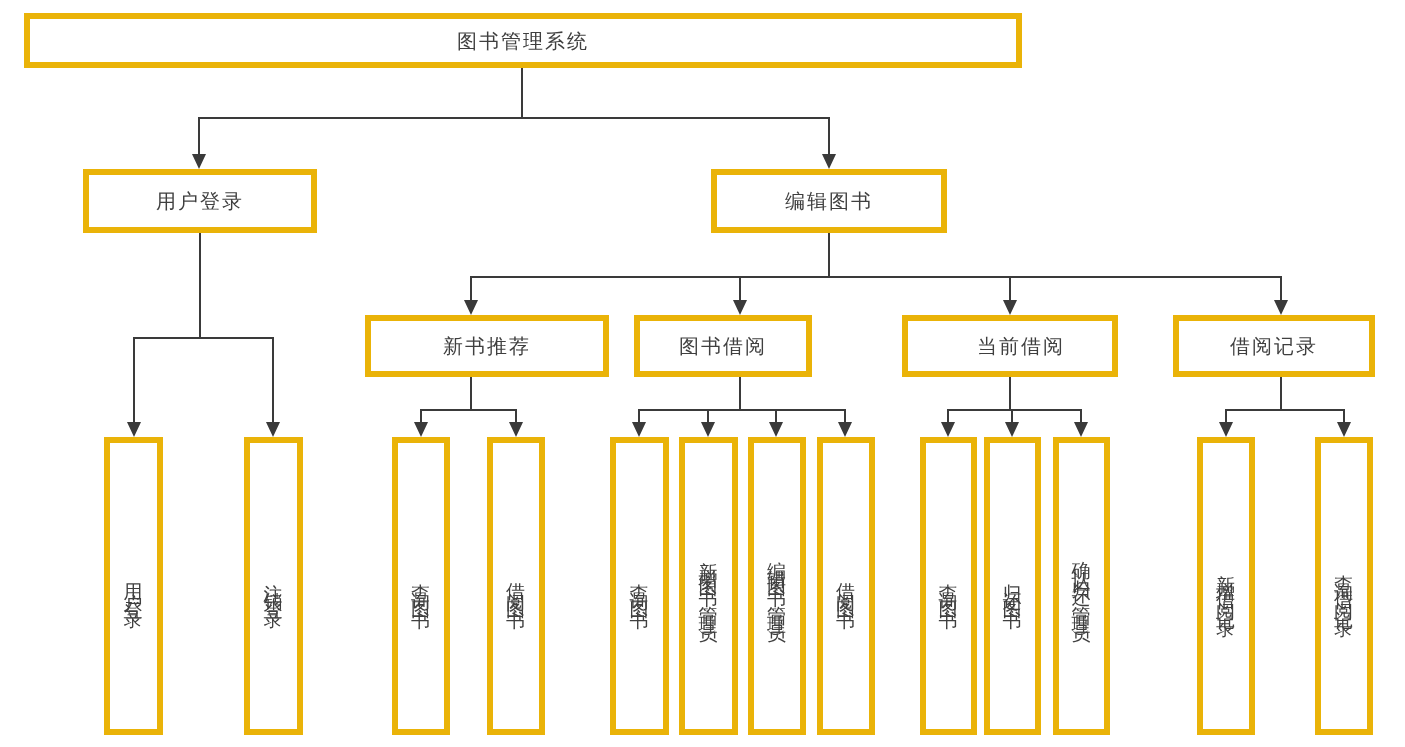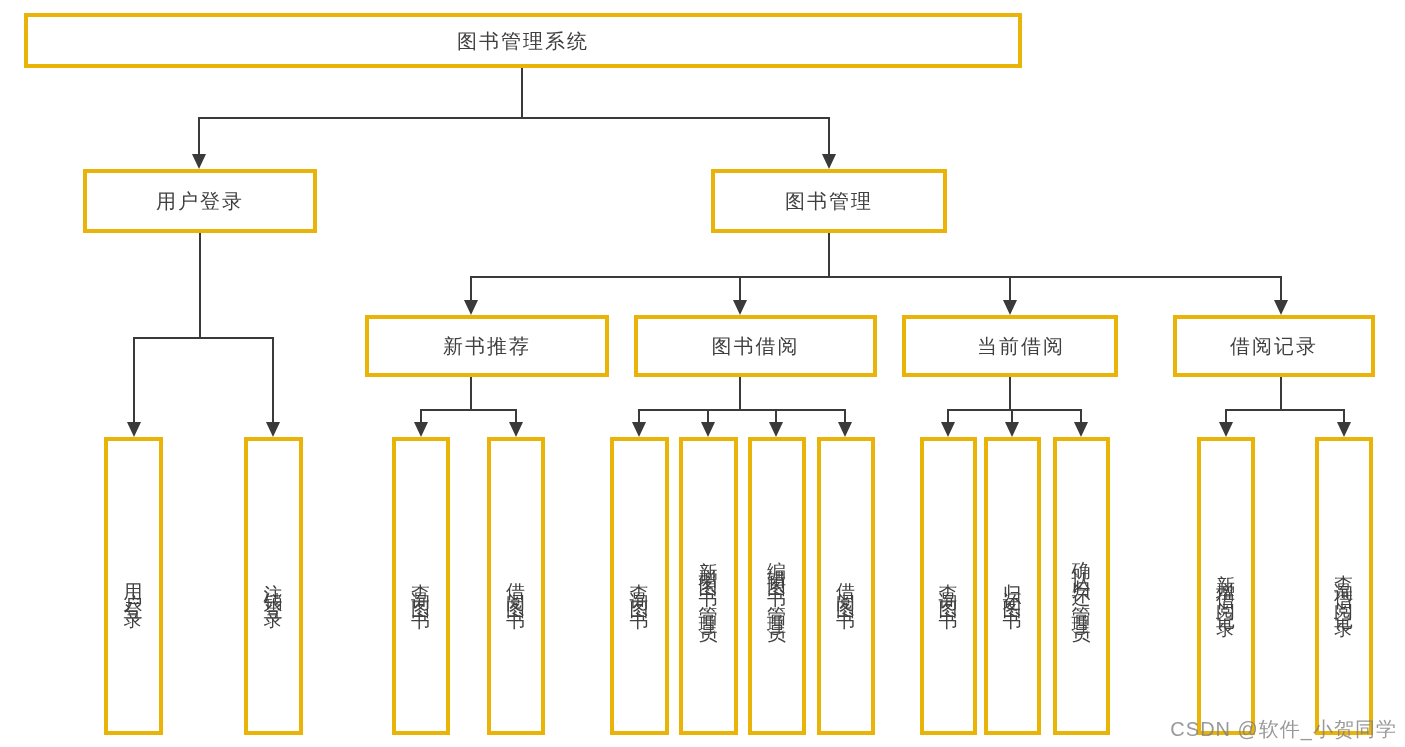--- a/index.html
+++ b/index.html
@@ -18,21 +18,21 @@
   svg.edges {
     position: absolute;
     left: 0; top: 0;
     width: 1405px;
     height: 747px;
   }
   .node {
     position: absolute;
     box-sizing: border-box;
     background: #ffffff;
-    border: 4px solid #eab308;
+    border: 6px solid #eab308;
     display: flex;
     align-items: center;
     justify-content: center;
     color: #3f3f3f;
     font-size: 20px;
     letter-spacing: 2px;
     text-align: center;
     line-height: 1;
   }
   .node.v {
@@ -105,27 +105,27 @@
   </svg>
 
   <div class="node" style="left:24px; top:13px; width:998px; height:55px;">
     <span>图书管理系统</span>
   </div>
 
   <div class="node" style="left:83px; top:169px; width:234px; height:64px;">
     <span>用户登录</span>
   </div>
   <div class="node" style="left:711px; top:169px; width:236px; height:64px;">
-    <span>图书管理</span>
+    <span>编辑图书</span>
   </div>
 
   <div class="node" style="left:365px; top:315px; width:244px; height:62px;">
     <span>新书推荐</span>
   </div>
-  <div class="node" style="left:634px; top:315px; width:243px; height:62px;">
+  <div class="node" style="left:634px; top:315px; width:178px; height:62px;">
     <span>图书借阅</span>
   </div>
   <div class="node" style="left:902px; top:315px; width:216px; height:62px;padding-left:22px;">
     <span>当前借阅</span>
   </div>
   <div class="node" style="left:1173px; top:315px; width:202px; height:62px;">
     <span>借阅记录</span>
   </div>
 
   <div class="node v" style="left:104px; top:437px; width:59px; height:298px;">
@@ -165,15 +165,14 @@
     <span>确认归还（管理员）</span>
   </div>
 
   <div class="node v" style="left:1197px; top:437px; width:58px; height:298px;">
     <span>新增借阅记录</span>
   </div>
   <div class="node v" style="left:1315px; top:437px; width:58px; height:298px;">
     <span>查询借阅记录</span>
   </div>
 
-  <div class="watermark">CSDN @软件_小贺同学</div>
 
 </div>
 
 </body></html>

